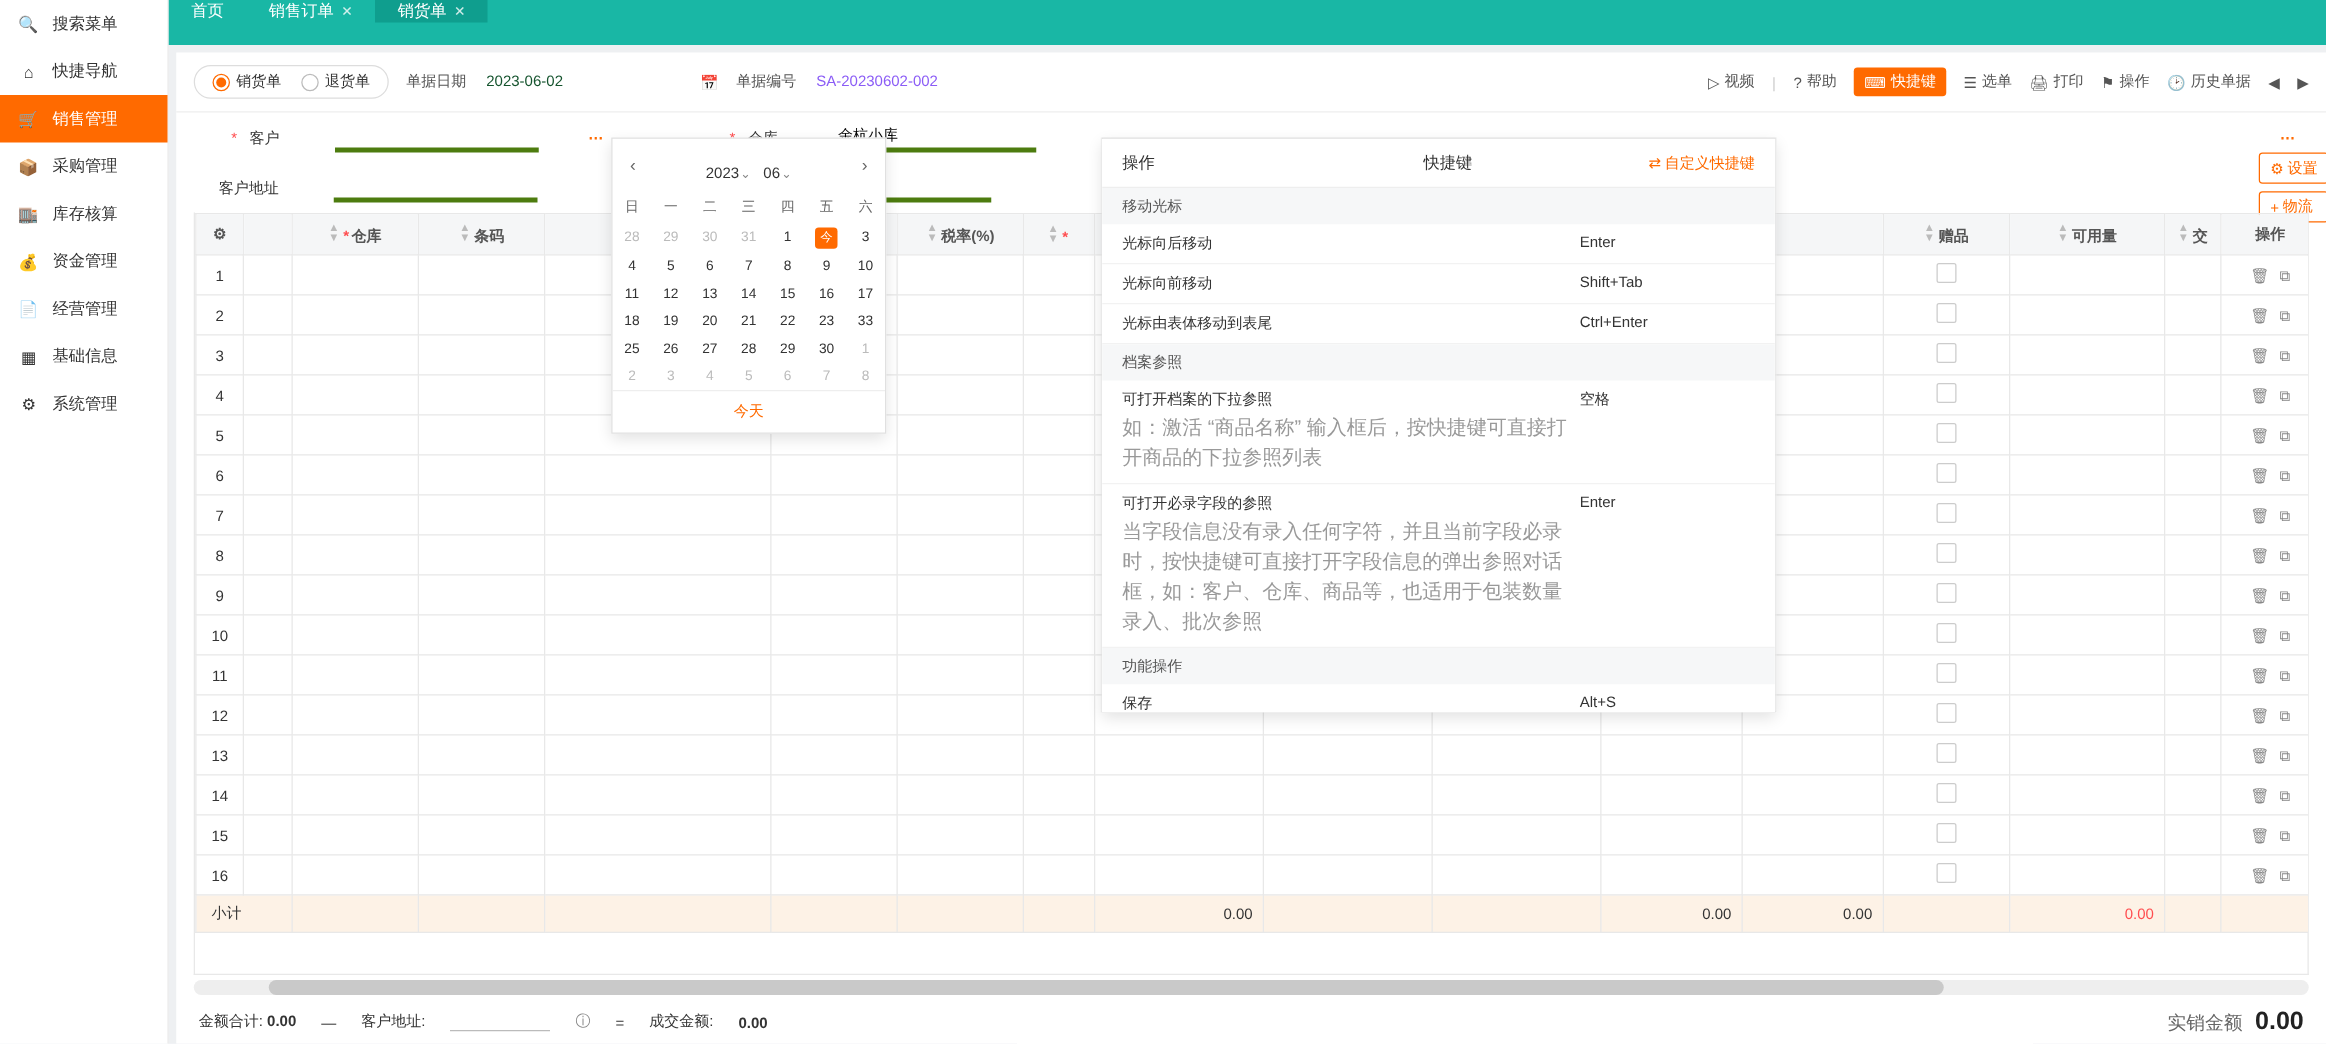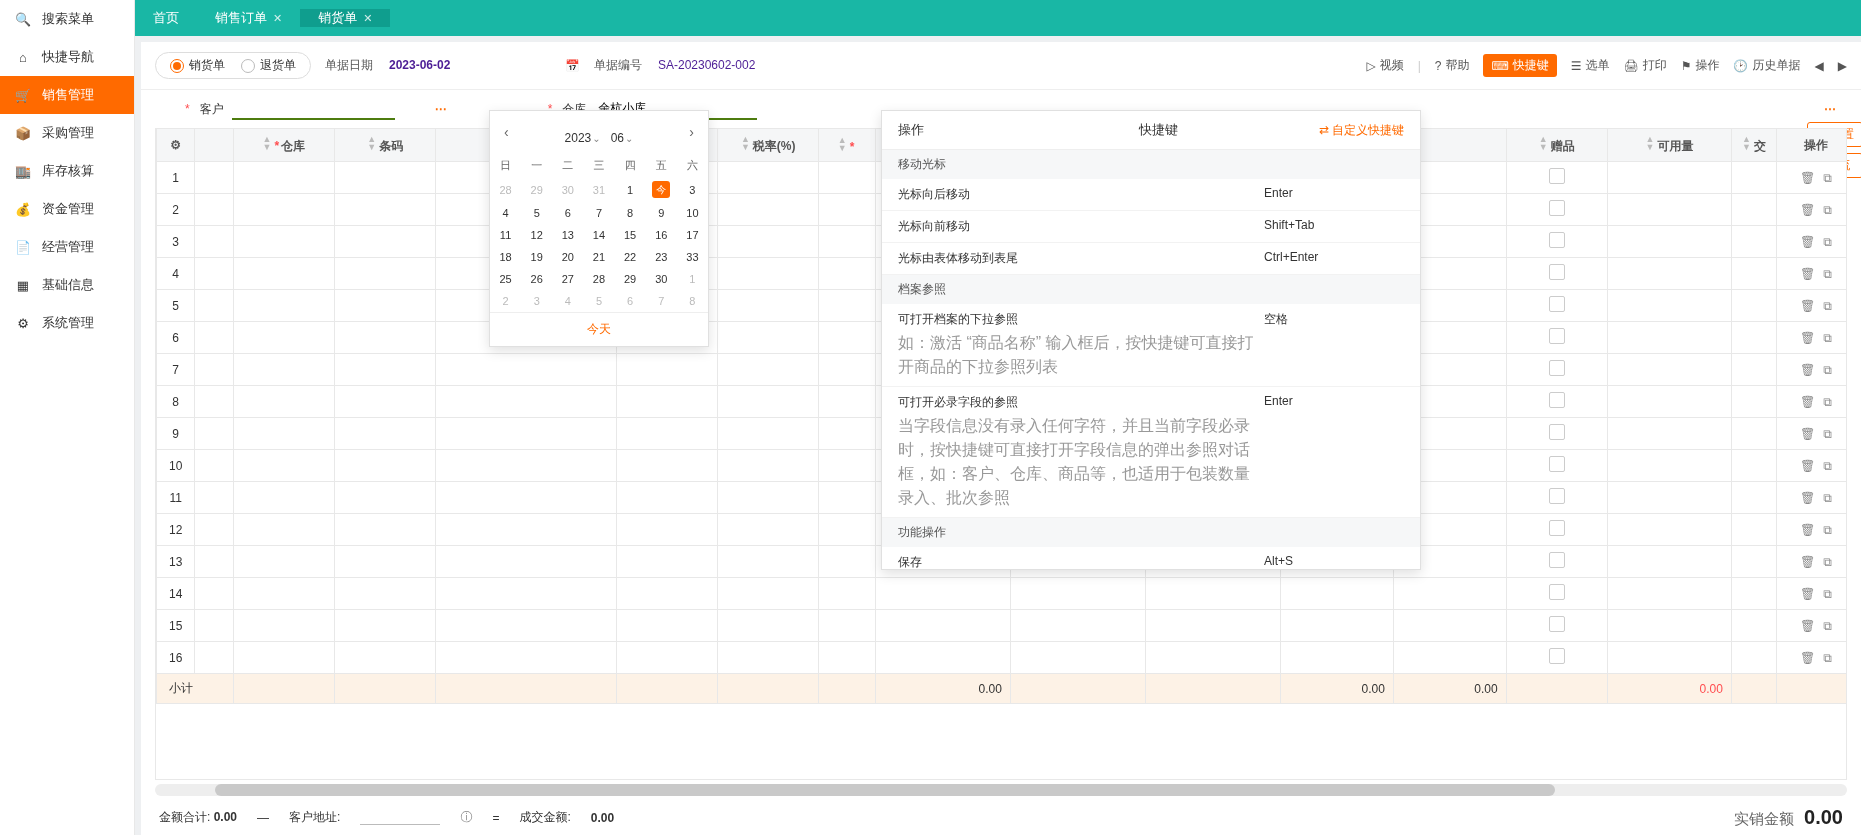--- a/index.html
+++ b/index.html
@@ -3,42 +3,42 @@
 <meta charset="utf-8">
 <style>
 * { margin:0; padding:0; box-sizing:border-box; font-family:"Microsoft YaHei",Arial,sans-serif; }
 body { background:#f0f2f5; font-size:12px; color:#333; overflow:hidden; }
 .app { display:flex; height:100vh; width:1861px; }
 .sidebar { width:135px; background:#fff; border-right:1px solid #e8e8e8; }
 .sidebar-item { display:flex; align-items:center; padding:10px 14px; cursor:pointer; color:#333; font-size:13px; }
 .sidebar-item.active { background:#ff6a00; color:#fff; }
 .sidebar-item .icon { width:18px; height:18px; margin-right:10px; display:inline-flex; align-items:center; justify-content:center; }
 .main { flex:1; display:flex; flex-direction:column; background:#eef0f2; min-width:0; }
-.tabs { display:flex; background:#19b7a5; height:36px; align-items:center; }
+.tabs { display:flex; background:#19b7a5; height:36px; align-items:flex-start; }
 .tab { padding:0 18px; display:flex; align-items:center; color:#fff; font-size:13px; cursor:pointer; position:relative; }
 .tab.active { background:#0f9e8e; }
 .tab .close { margin-left:6px; font-size:11px; opacity:.8; }
 .content { flex:1; background:#fff; margin:6px 0 0 6px; display:flex; flex-direction:column; position:relative; min-width:0; }
 .toolbar { display:flex; align-items:center; padding:10px 14px; border-bottom:1px solid #eee; gap:14px; flex-wrap:nowrap; }
 .radio-group { display:flex; align-items:center; gap:16px; border:1px solid #ddd; border-radius:16px; padding:4px 14px; }
 .radio { display:flex; align-items:center; gap:5px; cursor:pointer; font-size:12px; }
 .radio .dot { width:14px; height:14px; border:1px solid #bbb; border-radius:50%; display:inline-flex; align-items:center; justify-content:center; }
 .radio.checked .dot { border-color:#ff6a00; }
 .radio.checked .dot::after { content:""; width:8px; height:8px; background:#ff6a00; border-radius:50%; }
 .field-label { color:#555; font-size:12px; }
-.tb-input { border:none; border-bottom:1px solid transparent; font-size:12px; color:#4c1d95; padding:2px 2px; min-width:90px; }
-.tb-input.date { color:#4c1d95; font-weight:700; }
+.tb-input { border:none; border-bottom:1px solid transparent; font-size:12px; color:#8b5cf6; padding:2px 2px; min-width:90px; }
+.tb-input.date { color:#14532d; font-weight:400; }
 .cal-icon { color:#ff6a00; cursor:pointer; }
 .tb-right { margin-left:auto; display:flex; align-items:center; gap:14px; font-size:12px; color:#555; }
 .tb-btn { display:flex; align-items:center; gap:4px; cursor:pointer; }
 .tb-btn.hot { background:#ff6a00; color:#fff; padding:3px 8px; border-radius:3px; }
 .form-row { display:flex; align-items:center; padding:8px 14px; gap:40px; }
 .form-field { display:flex; align-items:center; gap:8px; }
 .req { color:#ff4d4f; margin-right:2px; }
-.finput { border:none; border-bottom:2px solid #4d7c0f; padding:3px 4px; font-size:12px; min-width:160px; }
+.finput { border:none; border-bottom:4px solid #4d7c0f; padding:3px 4px; font-size:12px; min-width:160px;margin-left:36px; }
 .more-icon { color:#ff6a00; cursor:pointer; font-weight:bold; letter-spacing:1px; }
 .side-btns { position:absolute; right:-2px; top:80px; display:flex; flex-direction:column; gap:6px; }
 .side-btn { border:1px solid #ff6a00; color:#ff6a00; background:#fff; padding:3px 8px; border-radius:3px; font-size:12px; cursor:pointer; display:flex; align-items:center; gap:3px; }
 .grid-wrap { flex:1; overflow:auto; margin:0 14px; border:1px solid #e8e8e8; border-top:none; position:relative; }
 table.grid { border-collapse:collapse; width:100%; min-width:1700px; table-layout:fixed; }
 table.grid th, table.grid td { border:1px solid #e8e8e8; padding:6px 8px; font-size:12px; text-align:center; height:26px; background:#fff; }
 table.grid th { background:#f5f6f7; color:#555; position:sticky; top:0; }
 table.grid th .sort { color:#bbb; font-size:9px; margin-right:3px; display:inline-block; line-height:8px; }
 table.grid th .req { color:#ff4d4f; }
 table.grid tr.subtotal td { background:#fdf2e6; font-weight:500; }
@@ -202,20 +202,30 @@
         </div>
         <span class="more-icon">⋯</span>
         <div class="form-field" style="margin-left:60px">
           <span class="req">*</span>
           <span>仓库</span>
           <input class="finput" style="min-width: 60px;" value="余杭小库">
         </div>
         <span class="more-icon" style="margin-left:auto;margin-right:10px">⋯</span>
       </div>
 
+      <div class="form-row">
+        <div class="form-field" style="margin-left:20px">
+          <span>客户地址</span>
+          <input class="finput" style="">
+        </div>
+        <div class="form-field" style="margin-left:92px">
+          <span>项目</span>
+          <input class="finput" style="min-width: 60px;" placeholder="选择...">
+        </div>
+      </div>
 
       <div class="side-btns">
         <div class="side-btn">
             <span>⚙</span>
             <span>设置</span>
           </div>
         <div class="side-btn">
             <span>+</span>
             <span>物流</span>
           </div>

